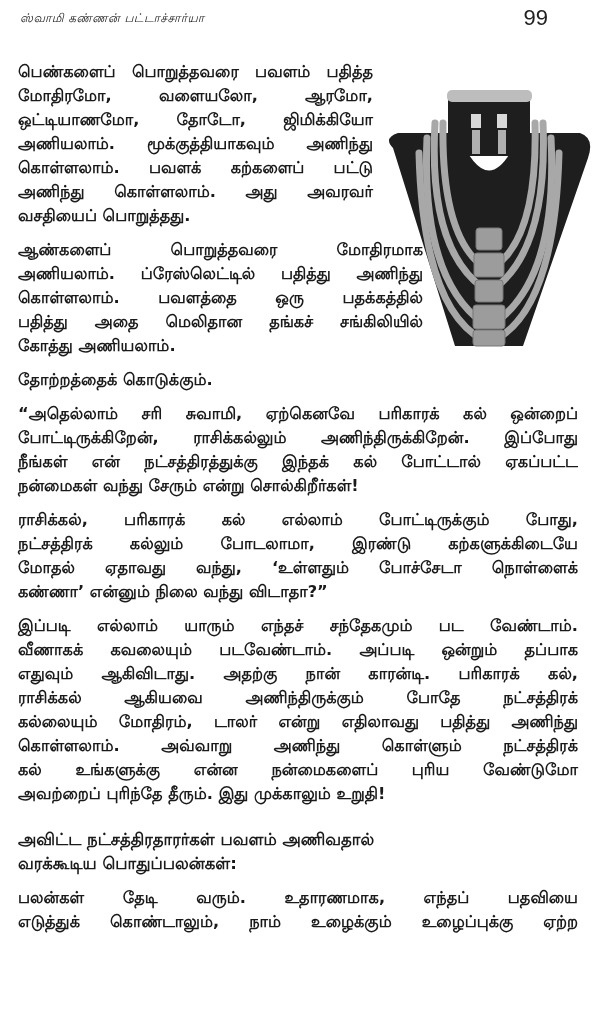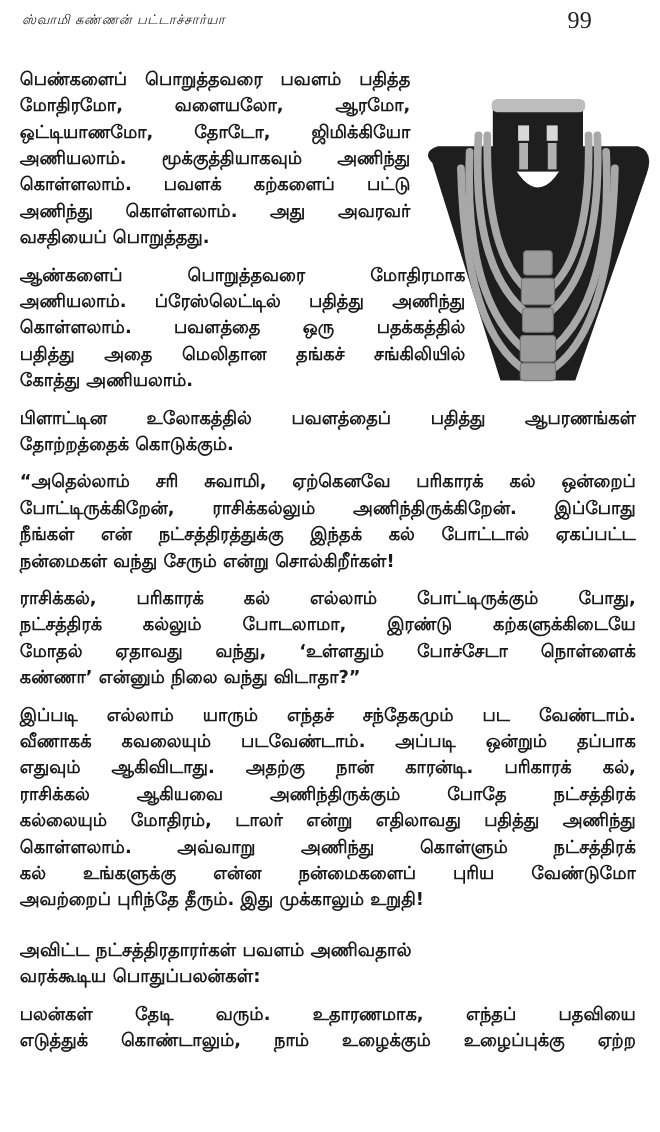--- a/index.html
+++ b/index.html
@@ -11,22 +11,22 @@
     }
     .header {
       position: absolute; top: 0; left: 0; width: 600px; height: 40px;
     }
     .running-title {
       position: absolute; left: 20px; top: 11px;
       font-size: 12px; font-style: italic; font-weight: normal; color: #222;
       letter-spacing: 0.5px;
     }
     .page-number {
-      position: absolute; right: 62px; top: 5px;
-      font-family: Liberation Serif, serif;
+      position: absolute; right: 52px; top: 5px;
+      font-family: Liberation Sans, sans-serif;
       font-size: 22px; color: #222;
     }
     .content { position: absolute; left: 18px; top: 60px; width: 560px; }
     .para { margin: 0 0 10px 0; font-size: 16.2px; line-height: 24px; }
     .para .line { display: block; white-space: nowrap; text-align-last: justify; text-align: justify; font-weight: bold; }
     .para .line.last { text-align-last: left; }
     .narrow .line { width: 355px; }
     .mid .line { width: 405px; }
     .wide .line { width: 560px; }
     .figure {
@@ -94,21 +94,20 @@
 
   <p class="para mid">
     <span class="line">ஆண்களைப் பொறுத்தவரை மோதிரமாக</span>
     <span class="line">அணியலாம். ப்ரேஸ்லெட்டில் பதித்து அணிந்து</span>
     <span class="line">கொள்ளலாம். பவளத்தை ஒரு பதக்கத்தில்</span>
     <span class="line">பதித்து அதை மெலிதான தங்கச் சங்கிலியில்</span>
     <span class="line last">கோத்து அணியலாம்.</span>
   </p>
 
   <p class="para wide">
-    <span class="line">பிளாட்டின உலோகத்தில் பவளத்தைப் பதித்து ஆபரணங்கள்</span>
     <span class="line last">தோற்றத்தைக் கொடுக்கும்.</span>
   </p>
 
   <p class="para wide">
     <span class="line">“அதெல்லாம் சரி சுவாமி, ஏற்கெனவே பரிகாரக் கல் ஒன்றைப்</span>
     <span class="line">போட்டிருக்கிறேன், ராசிக்கல்லும் அணிந்திருக்கிறேன். இப்போது</span>
     <span class="line">நீங்கள் என் நட்சத்திரத்துக்கு இந்தக் கல் போட்டால் ஏகப்பட்ட</span>
     <span class="line last">நன்மைகள் வந்து சேரும் என்று சொல்கிறீர்கள்!</span>
   </p>
 

